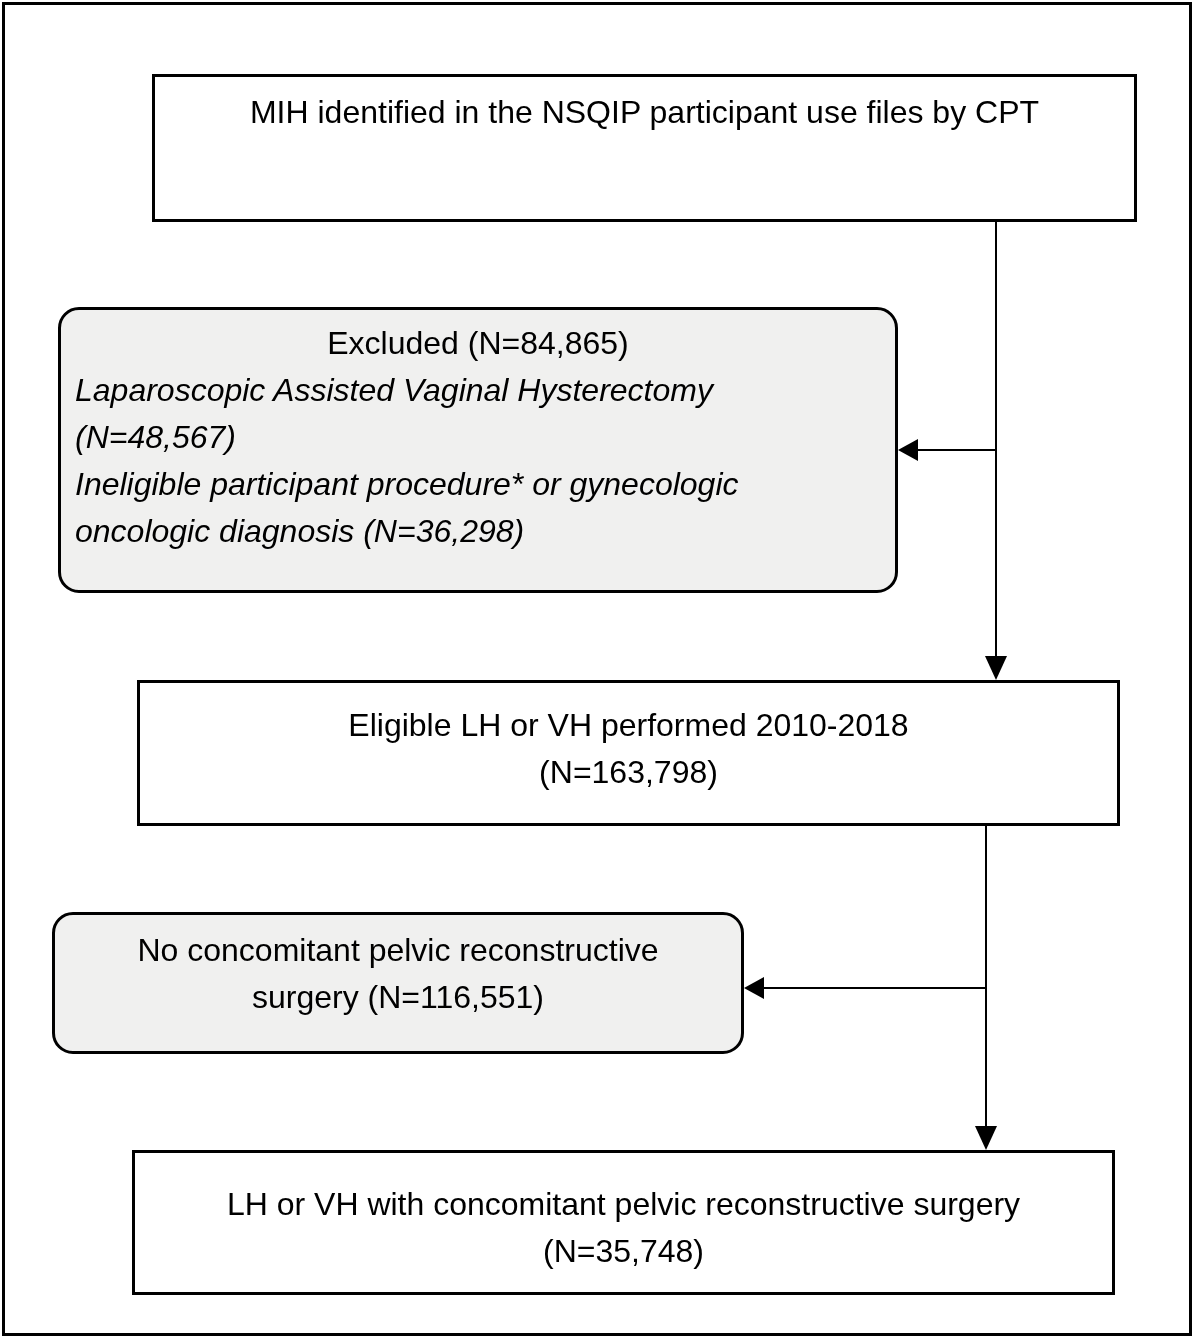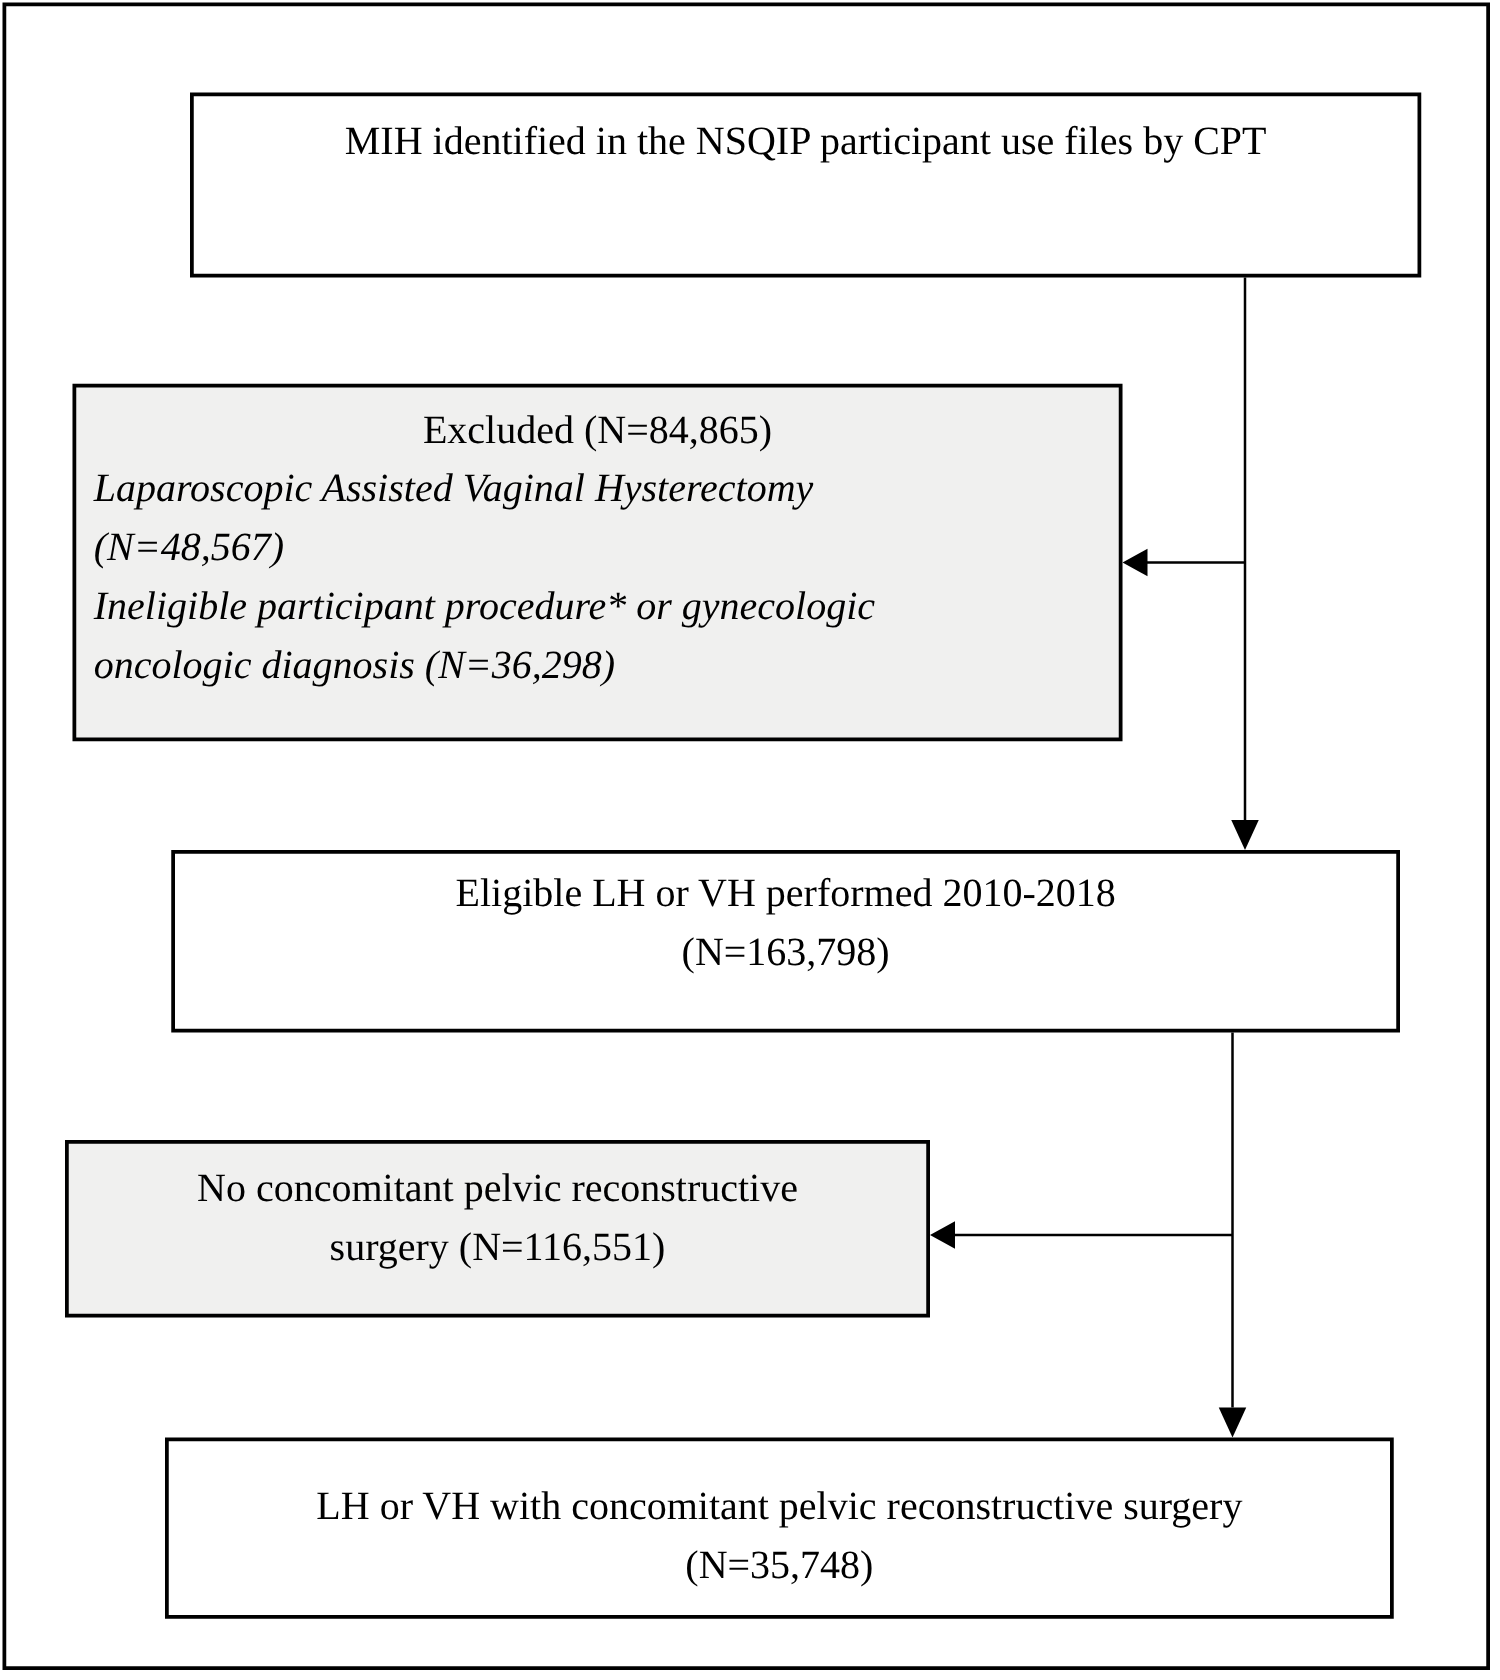--- a/index.html
+++ b/index.html
@@ -5,49 +5,49 @@
   html, body {
     margin: 0;
     padding: 0;
     background: #ffffff;
   }
   .canvas {
     position: relative;
     width: 1200px;
     height: 1344px;
     background: #ffffff;
-    font-family: Liberation Serif, serif;
+    font-family: Liberation Sans, sans-serif;
     color: #000000;
     overflow: hidden;
   }
   .frame {
     position: absolute;
     left: 2px;
     top: 2px;
     width: 1190px;
     height: 1334px;
     border: 3px solid #000000;
     box-sizing: border-box;
   }
   .box {
     position: absolute;
     box-sizing: border-box;
     border: 3px solid #000000;
     background: #ffffff;
     font-size: 32px;
     line-height: 47px;
   }
-  .box.gray { background: #f0f0ef; }
+  .box.gray { background: #f0f0ef; border-radius: 21px; }
   .line { white-space: nowrap; }
   .center { text-align: center; }
   .italic { font-style: italic; }
 
   #box-identified   { left: 152px; top: 74px;   width: 985px; height: 148px; padding-top: 12px; }
   #box-excluded     { left: 58px;  top: 307px;  width: 840px; height: 286px; padding: 10px 14px 0 14px; }
-  #box-eligible     { left: 137px; top: 680px;  width: 983px; height: 146px; padding-top: 8px; }
+  #box-eligible     { left: 137px; top: 680px;  width: 983px; height: 146px; padding-top: 19px; }
   #box-noconcom     { left: 52px;  top: 912px;  width: 692px; height: 142px; padding-top: 12px; }
   #box-final        { left: 132px; top: 1150px; width: 983px; height: 145px; padding-top: 28px; }
 
   .vline, .hline { position: absolute; background: #000000; }
   .vline { width: 2px; }
   .hline { height: 2px; }
   .arrowhead-down {
     position: absolute;
     width: 0; height: 0;
     border-left: 11px solid transparent;

